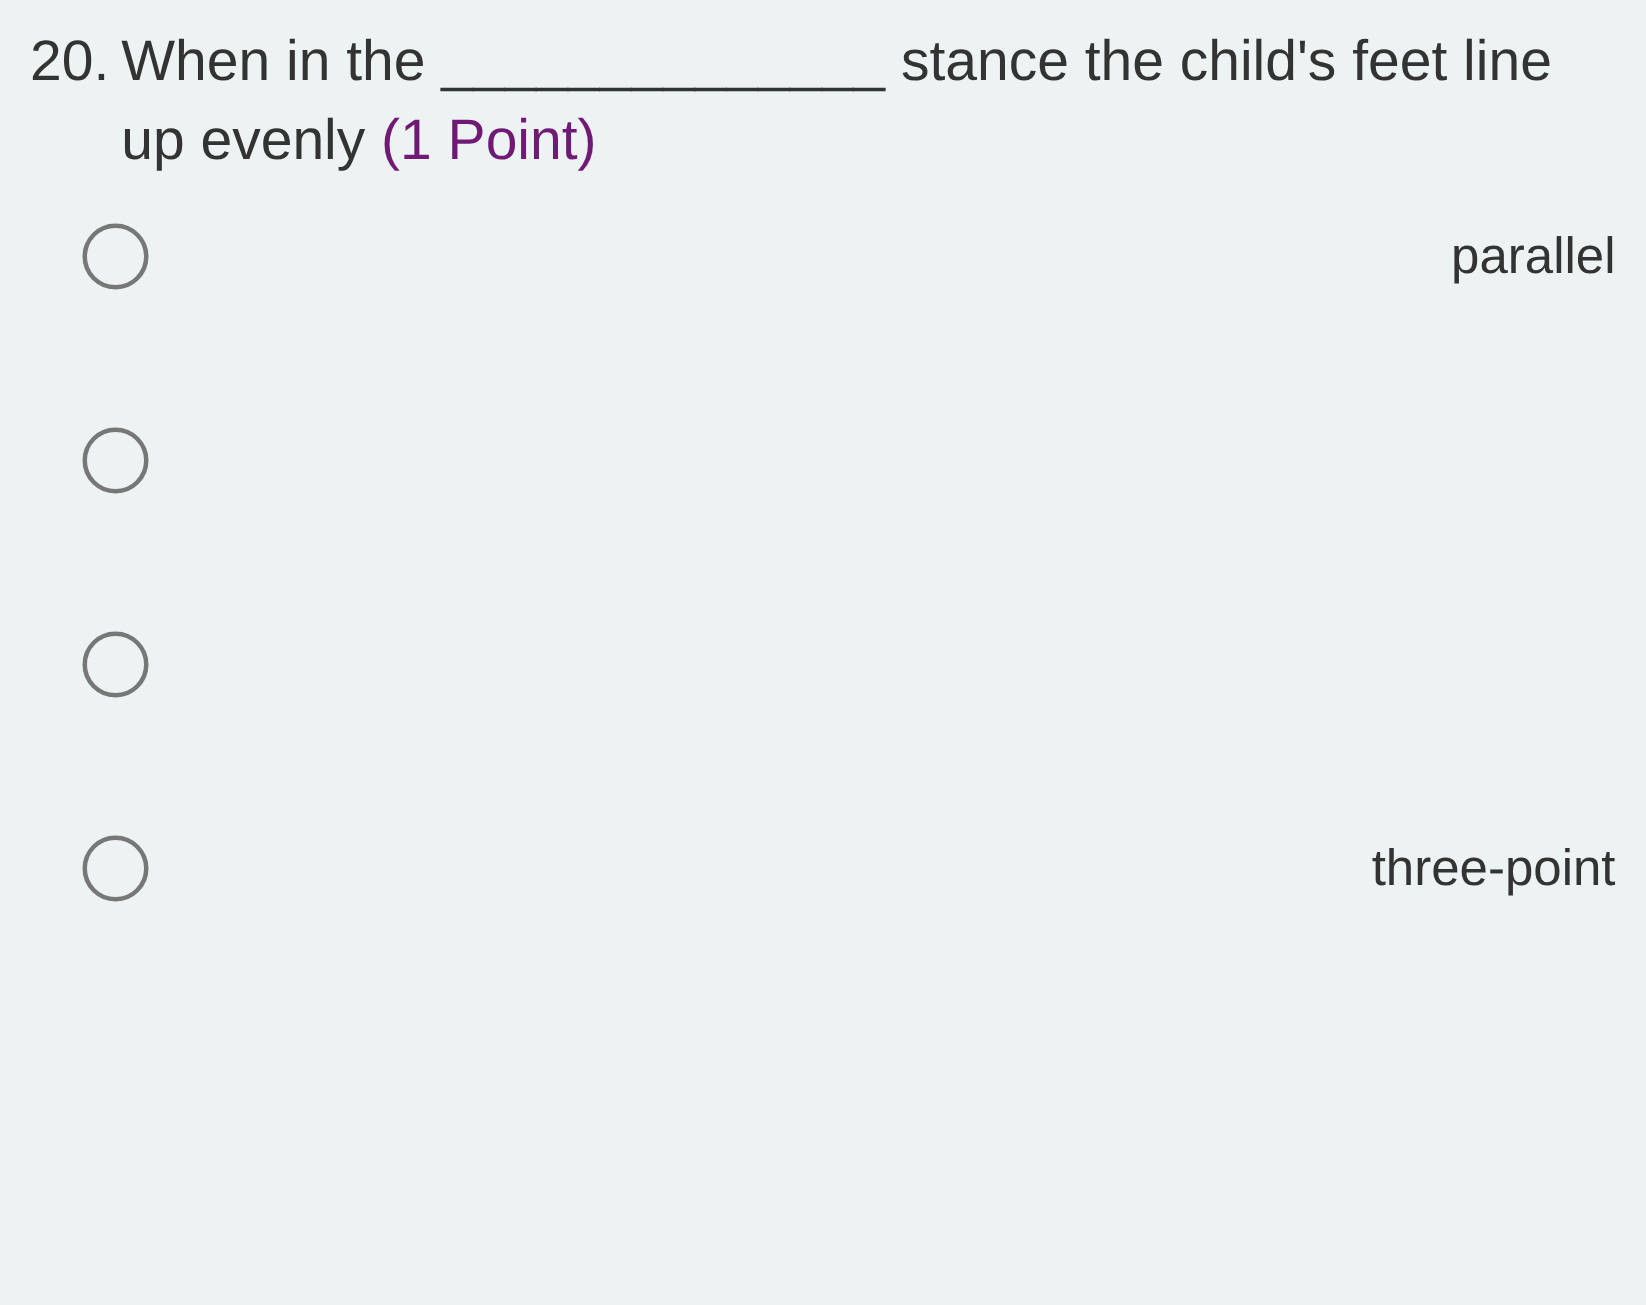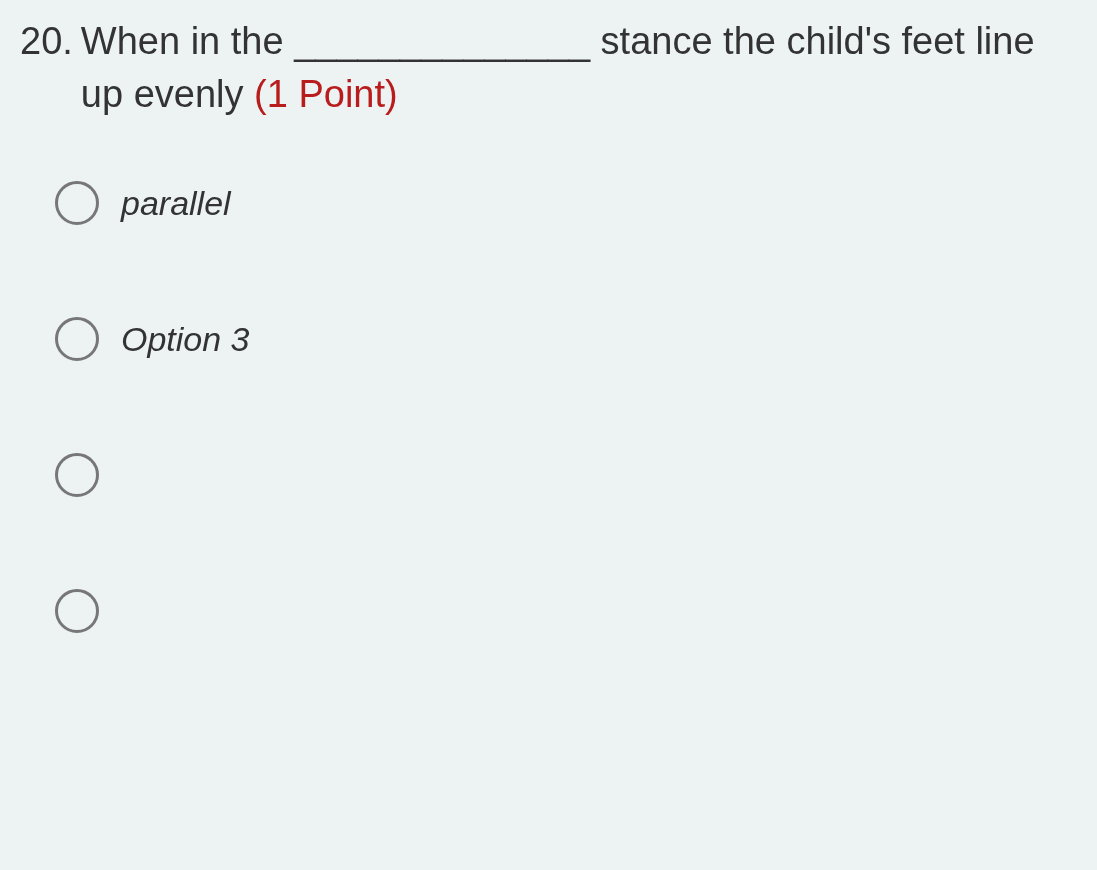--- a/index.html
+++ b/index.html
@@ -1,18 +1,19 @@
 <!DOCTYPE html>
 <html><head>
   <meta charset="utf-8">
   <style>
     * {
       margin: 0;
       padding: 0;
       box-sizing: border-box;
+      justify-content: space-between;
     }
     body {
       font-family: 'Segoe UI', Tahoma, Geneva, Verdana, sans-serif;
       background-color: #edf3f3;
       width: 1097px;
       height: 870px;
       padding: 15px 20px;
     }
     .question-container {
       display: flex;
@@ -24,26 +25,25 @@
       color: #333;
       line-height: 1.4;
       flex-shrink: 0;
     }
     .question-text {
       font-size: 38px;
       color: #333;
       line-height: 1.4;
     }
     .points {
-      color: #b91c1c;
+      color: #701a75;
     }
     .options-container {
-      margin-top: 60px;
+      margin-top: 28px;
       padding-left: 35px;
-      font-style: italic;
     }
     .option-row {
       display: flex;
       align-items: center;
       gap: 22px;
       margin-bottom: 92px;
     }
     .option-row:last-child {
       margin-bottom: 0;
     }
@@ -72,21 +72,21 @@
   </div>
 </div>
 
 <div class="options-container">
   <div class="option-row">
     <div class="radio-circle"></div>
     <span class="option-label">parallel</span>
   </div>
   <div class="option-row">
     <div class="radio-circle"></div>
-    <span class="option-label">Option 3</span>
   </div>
   <div class="option-row">
     <div class="radio-circle"></div>
   </div>
   <div class="option-row">
     <div class="radio-circle"></div>
+    <span class="option-label">three-point</span>
   </div>
 </div>
 
 </body></html>

